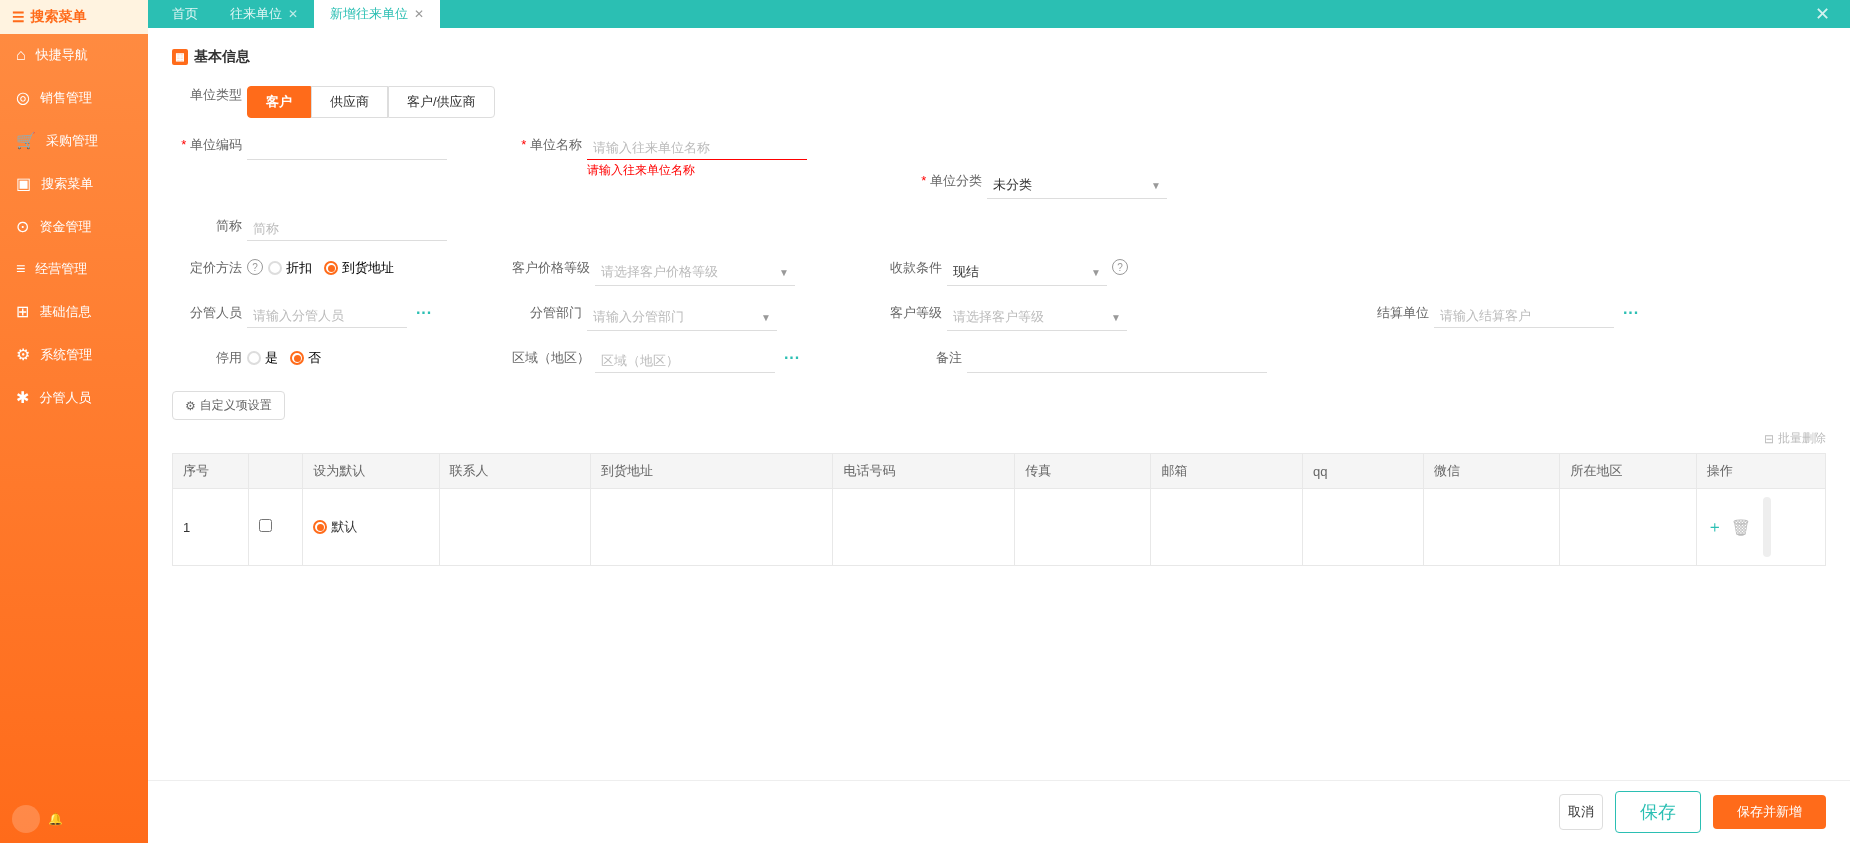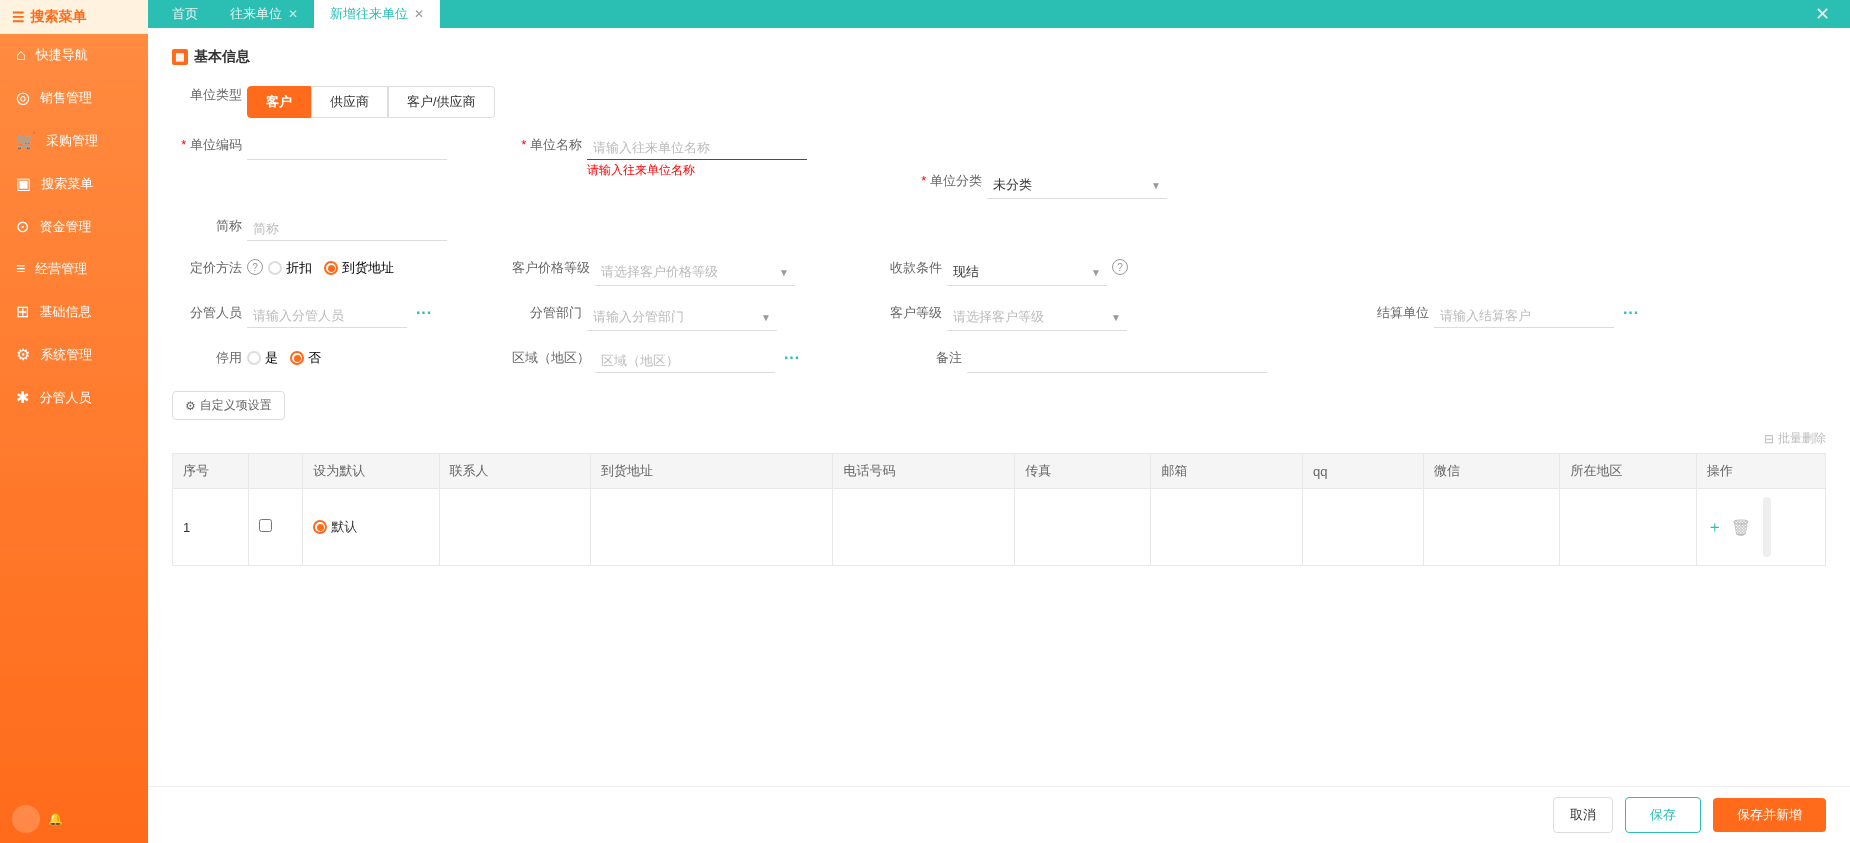--- a/index.html
+++ b/index.html
@@ -284,37 +284,37 @@
       display: flex;
       align-items: center;
       justify-content: flex-end;
       padding: 10px 24px;
       gap: 12px;
       background: #fff;
       border-top: 1px solid #eee;
       flex-shrink: 0;
     }
     .btn-cancel {
-      padding: 8px 16px;
+      padding: 8px 8px;
       border: 1px solid #ddd;
       background: #fff;
       color: #333;
       border-radius: 4px;
       cursor: pointer;
       font-size: 13px;
     }
     .btn-save {
       padding: 8px 24px;
       border: none;
       background: #fff;
       color: #2bbfb3;
       border: 1px solid #2bbfb3;
       border-radius: 4px;
       cursor: pointer;
-      font-size: 13px;
+      font-size: 18px;
     }
     .btn-save-new {
       padding: 8px 24px;
       border: none;
       background: #ff6b1a;
       color: #fff;
       border-radius: 4px;
       cursor: pointer;
       font-size: 13px;
     }

